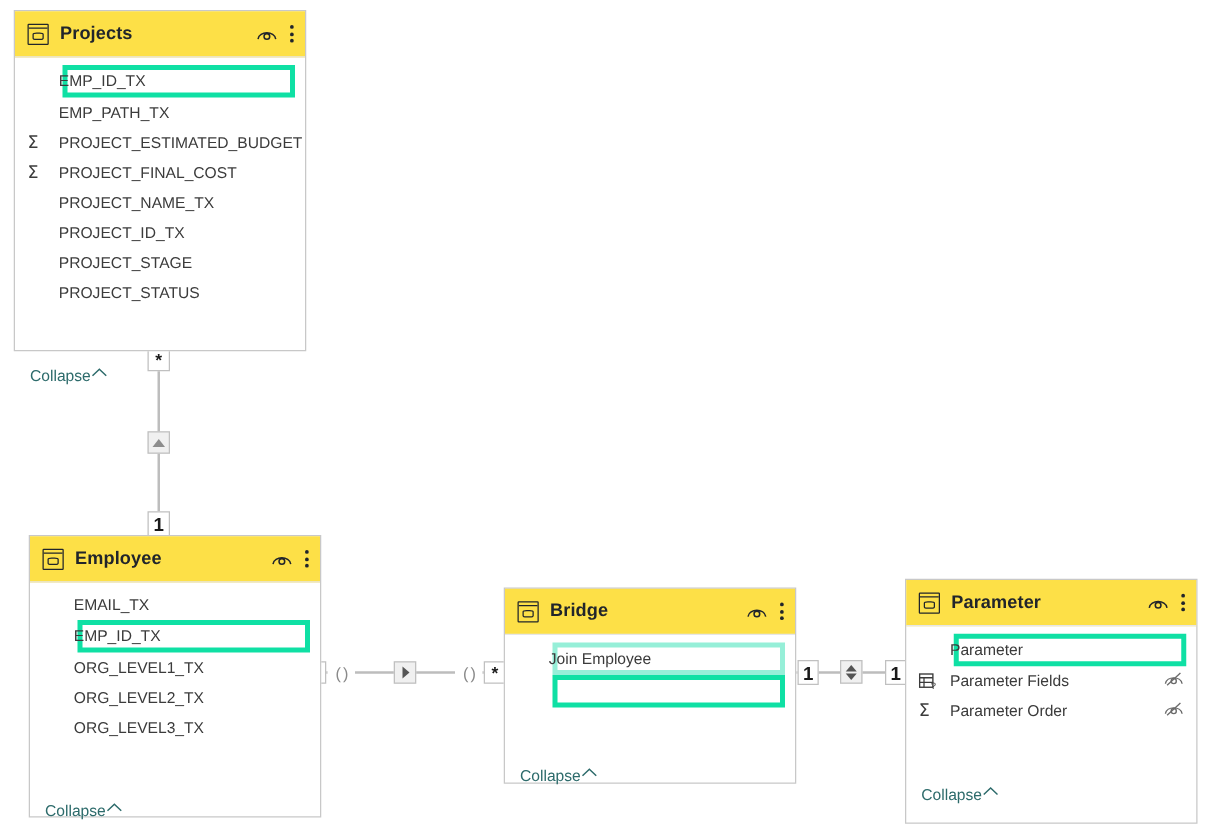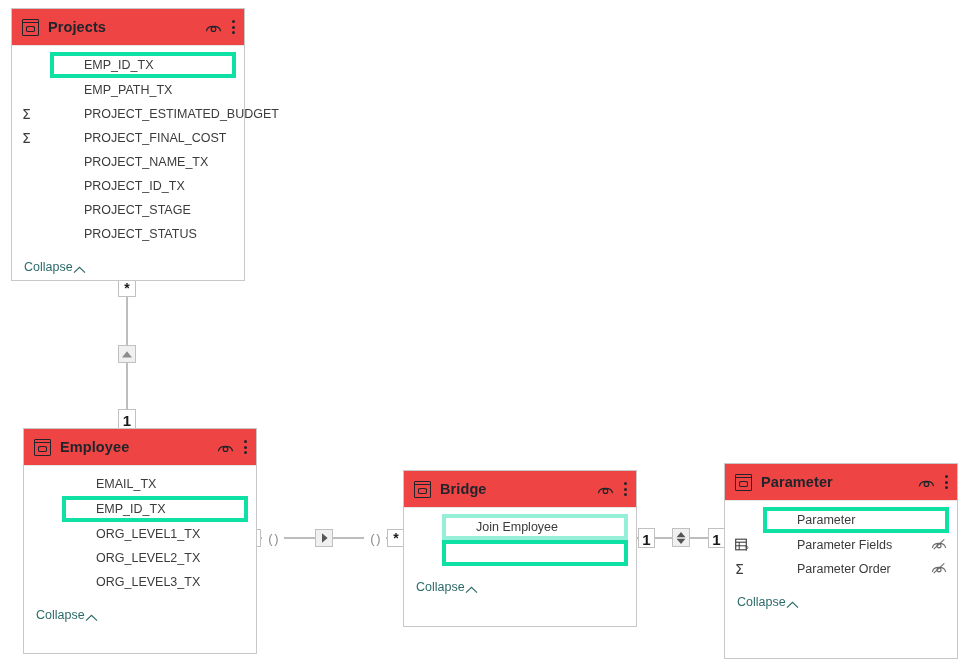--- a/index.html
+++ b/index.html
@@ -24,21 +24,21 @@
     border: 1px solid #c8c8c8;
     box-shadow: 0 0 0 0 rgba(0,0,0,0);
     z-index: 5;
   }
   .card-header {
     height: 37px;
     display: flex;
     align-items: center;
     padding: 0 9px 0 10px;
     border-bottom: 1px solid #e6e6e6;
-    background: #ef4444;
+    background: #fde047;
   }
   .tbl-icon {
     width: 17px; height: 17px;
     flex: 0 0 17px;
     border: 1.6px solid #21252b;
     border-radius: 1px;
     position: relative;
     margin-right: 9px;
   }
   .tbl-icon::before {
@@ -91,21 +91,20 @@
     flex: 0 0 25px;
     display: flex;
     align-items: center;
     justify-content: flex-start;
   }
   .field-name {
     font-size: 12.5px;
     color: #3b3b3b;
     white-space: nowrap;
     flex: 1 1 auto;
-    margin-left: 37px;
   }
   .sigma {
     font-size: 14px;
     color: #3b3b3b;
     line-height: 1;
     font-family: "DejaVu Sans", sans-serif;
   }
   .hide-ico { width: 16px; height: 12px; flex: 0 0 16px; }
 
   
@@ -120,26 +119,27 @@
     pointer-events: none;
   }
   .field-row.hl.strong .hl-box { border-color: var(--hl-strong); }
   .field-row.hl.light  .hl-box { border-color: var(--hl-light); }
   .field-row.hl .field-name { position: relative; z-index: 2; }
   .field-row.hl .field-gutter { position: relative; z-index: 2; }
 
   .collapse-row {
     height: 28px;
     display: flex;
-    align-items: flex-end;
+    align-items: flex-start;
     padding-left: 12px;
     font-size: 12.5px;
     color: #2d6b6b;
     cursor: pointer;
     gap: 0;
+    margin-top: 48px;
   }
   .chev-up { display:block; }
 
   
   .rel { position: absolute; z-index: 2; }
   .rel-line-v { position:absolute; width:2px; background:#bdbdbd; left:0; top:0; }
   .rel-line-h { position:absolute; height:2px; background:#bdbdbd; left:0; top:0; }
   .card-badge {
     position: absolute;
     background: #ffffff;

